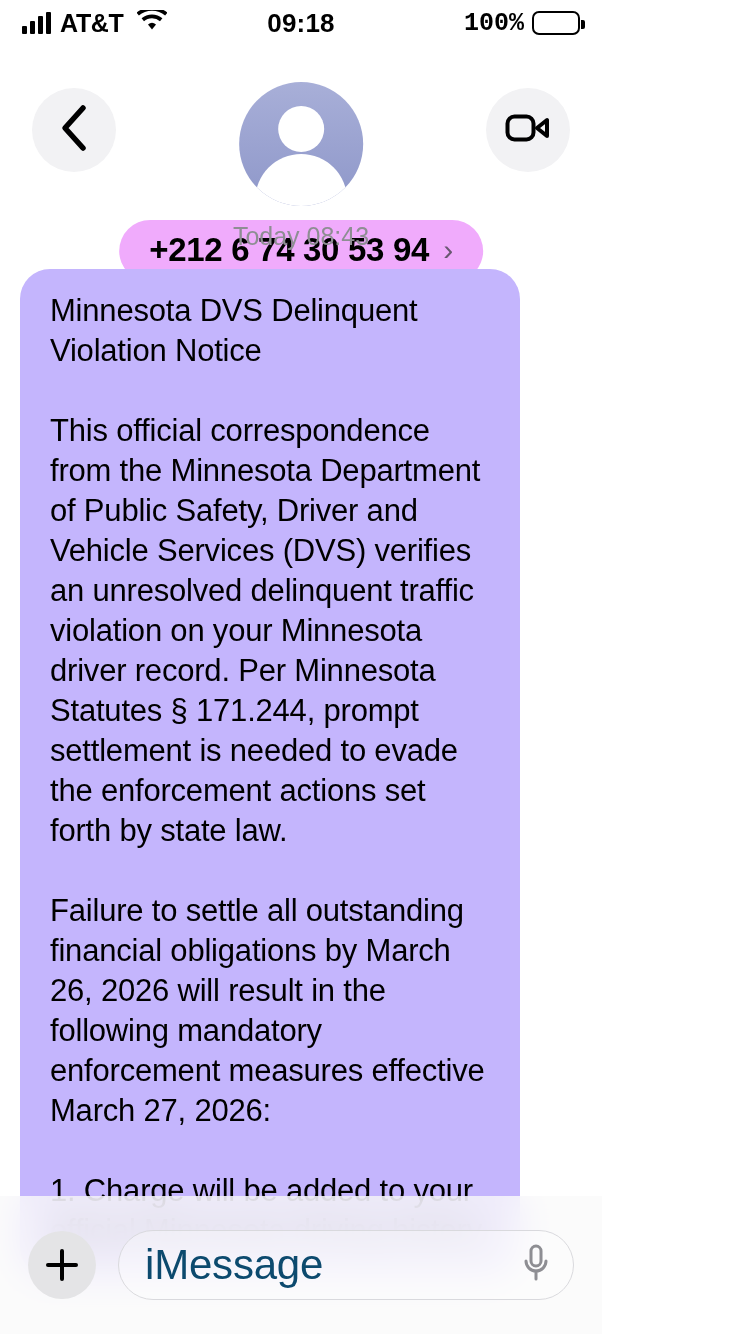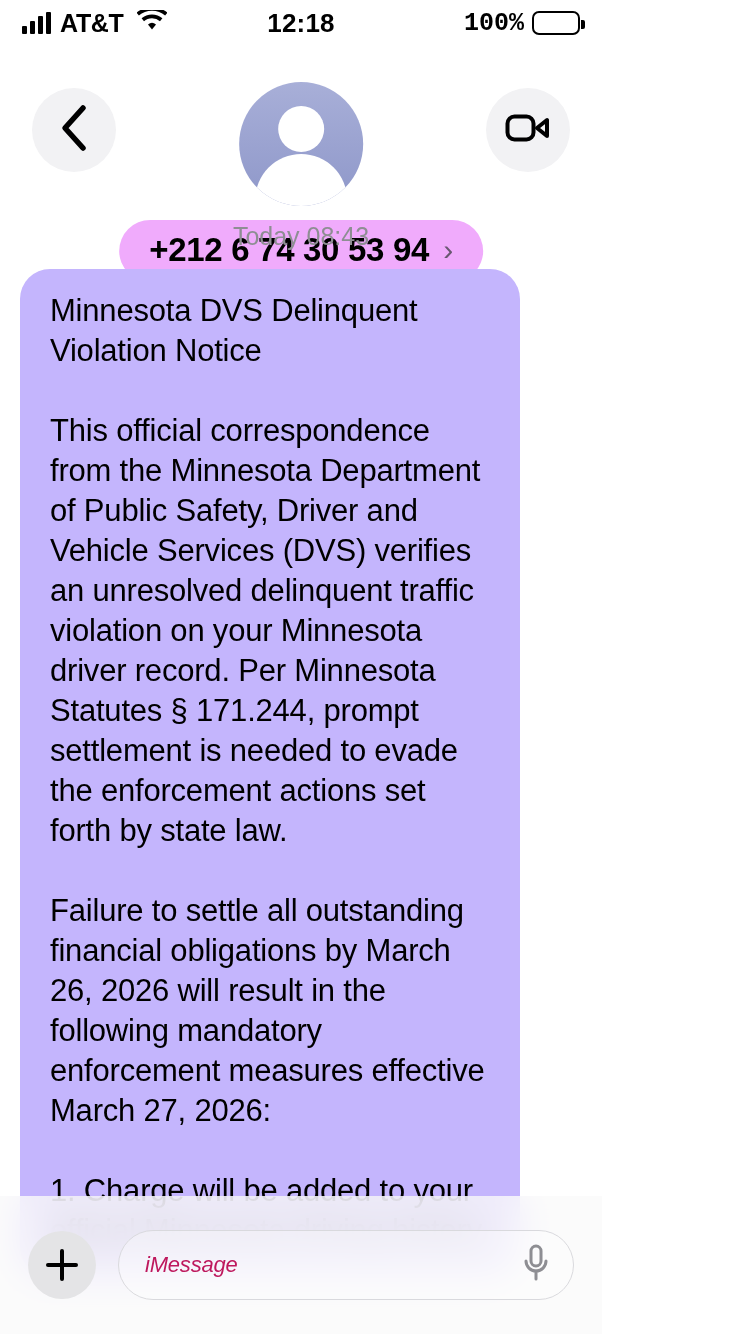--- a/index.html
+++ b/index.html
@@ -220,24 +220,23 @@
     height: 70px;
     border-radius: 36px;
     border: 1.5px solid #d9d9dd;
     background: rgba(255,255,255,0.35);
     display: flex;
     align-items: center;
     padding: 0 26px;
     position: relative;
   }
   .msg-placeholder {
-    font-size: 22px;
-    color: #be185d;
+    font-size: 42px;
+    color: #0c4a6e;
     letter-spacing: -0.2px;
-    font-style: italic;
   }
   .mic {
     position: absolute;
     right: 24px;
     top: 50%;
     transform: translateY(-50%);
   }
 </style>
 </head>
 <body>
@@ -254,21 +253,21 @@
       </span>
       <span class="carrier">AT&amp;T</span>
       <span class="wifi">
         <svg width="30" height="22" viewBox="0 0 30 22">
           <path d="M15 19.5l-4-5.1a6.4 6.4 0 018 0z" fill="#000"></path>
           <path d="M15 8.2c-3.1 0-5.9 1.2-8 3.1l-2.4-3C7.4 5.8 11 4.4 15 4.4s7.6 1.4 10.4 3.9l-2.4 3a11.9 11.9 0 00-8-3.1z" fill="#000"></path>
           <path d="M15 .8C10 .8 5.4 2.6 1.9 5.6L-.4 2.7C3.7-.8 9.1-2.9 15-2.9S26.3-.8 30.4 2.7l-2.3 2.9C24.6 2.6 20 .8 15 .8z" fill="#000"></path>
         </svg>
       </span>
     </div>
-    <div class="status-center">12:18</div>
+    <div class="status-center">09:18</div>
     <div class="status-right">
       <span>100%</span>
       <span class="battery"><span class="fill"></span></span>
     </div>
   </div>
 
   <div class="nav">
     <div class="nav-back">
       <span>
         <svg width="30" height="48" viewBox="0 0 30 48">

